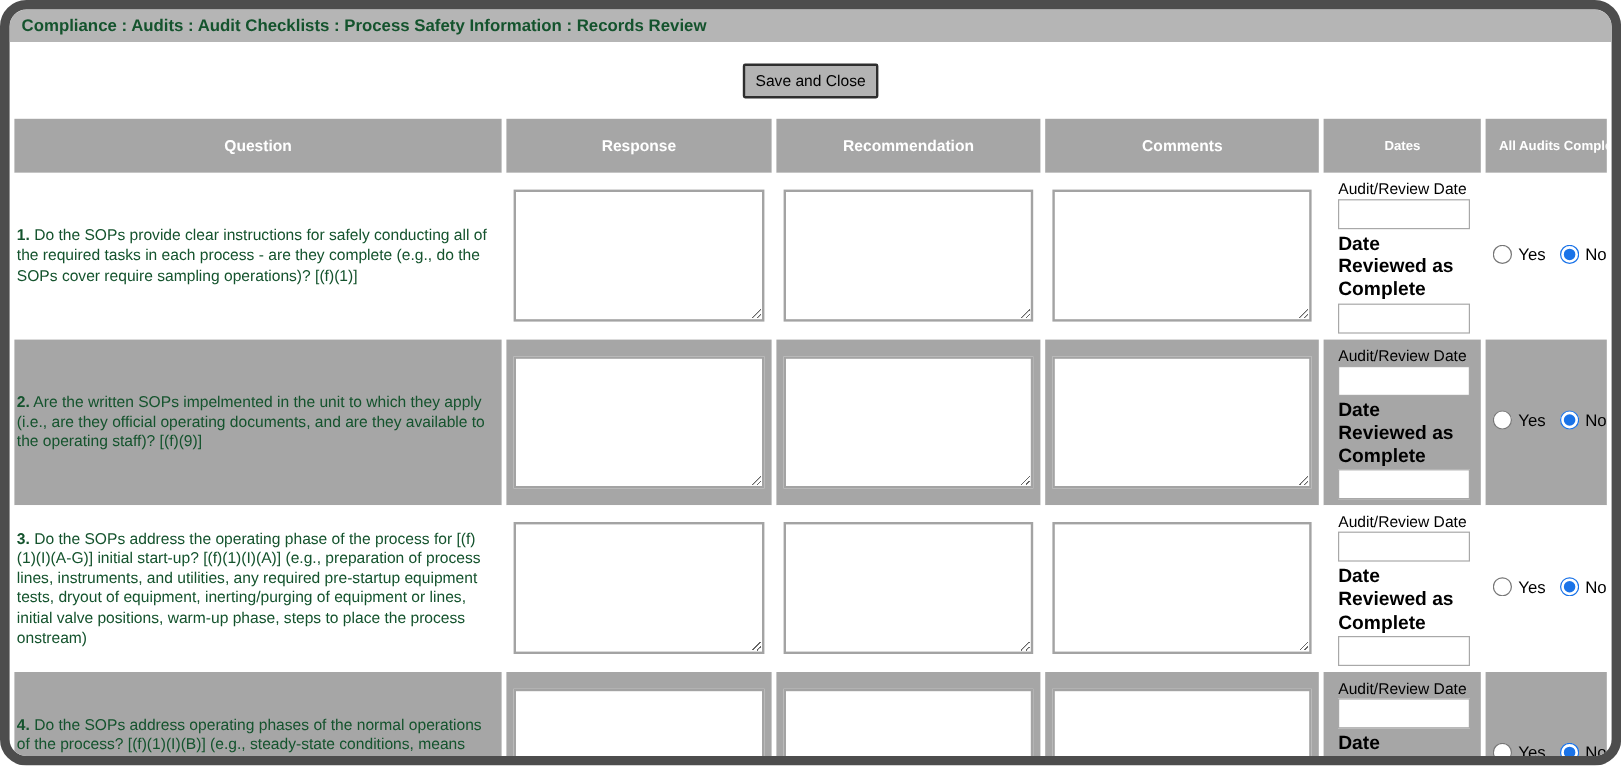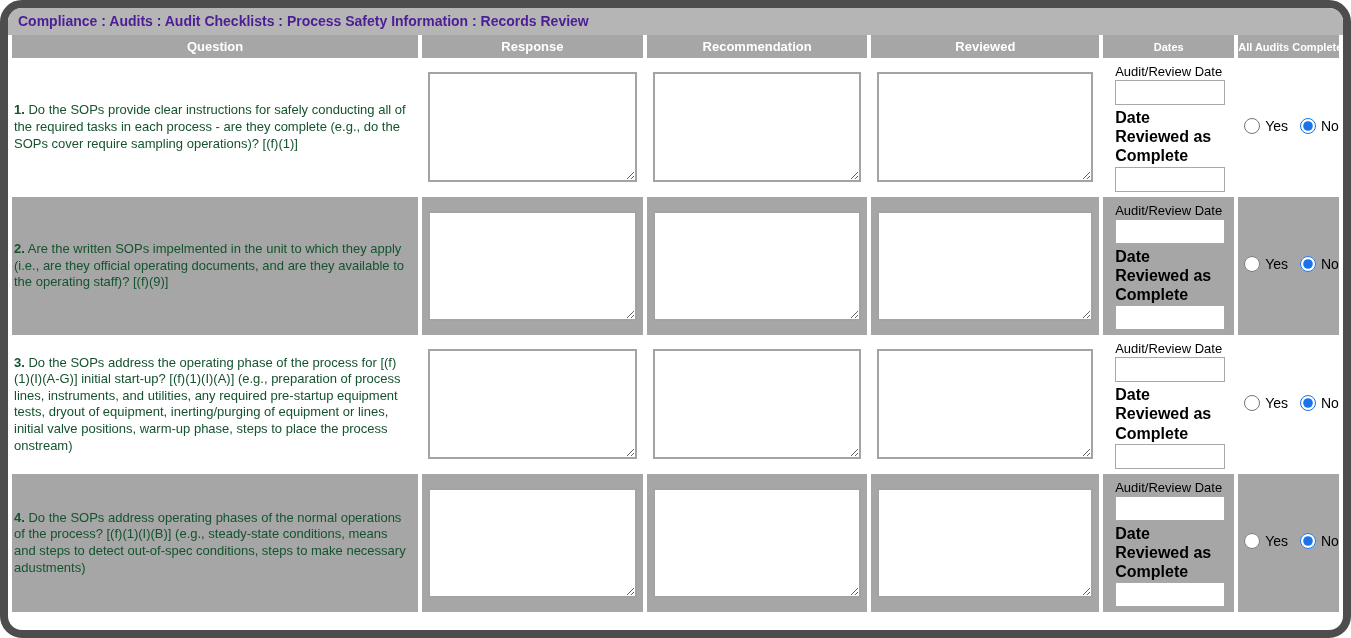--- a/index.html
+++ b/index.html
@@ -15,21 +15,21 @@
     border: 8px solid #4d4d4d;
     border-radius: 22px;
     overflow: hidden;
     background: #ffffff;
     position: relative;
   }
   .titlebar {
     height: 27px;
     line-height: 27px;
     background: #b5b5b5;
-    color: #4c1d95;
+    color: #14532d;
     font-size: 14px;
     font-weight: bold;
     padding-left: 10px;
     white-space: nowrap;
     overflow: hidden;
   }
   .toolbar {
     height: 64px;
     display: flex;
     align-items: center;
@@ -57,21 +57,21 @@
   col.c-response { width: 226px; }
   col.c-dates { width: 130px; }
   col.c-complete { width: 100px; }
 
   th {
     background: #a6a6a6;
     color: #ffffff;
     font-weight: bold;
     font-size: 13px;
     height: 23px;
-    padding: 0;
+    padding: 11px;
     text-align: center;
     white-space: nowrap;
     overflow: hidden;
   }
   th.small { font-size: 11px; }
 
   tr.q-row td {
     background: #ffffff;
     vertical-align: middle;
   }
@@ -147,36 +147,39 @@
     cursor: pointer;
   }
 </style>
 </head>
 <body>
 
 <div class="page">
 
   <div class="titlebar">Compliance : Audits : Audit Checklists : Process Safety Information : Records Review</div>
 
+  <div class="toolbar">
+    <button class="save-btn">Save and Close</button>
+  </div>
 
   <table class="checklist">
     <colgroup>
       <col class="c-question">
       <col class="c-comments">
       <col class="c-recommendation">
       <col class="c-response">
       <col class="c-dates">
       <col class="c-complete">
     </colgroup>
     <thead>
       <tr>
         <th>Question</th>
         <th>Response</th>
         <th>Recommendation</th>
-        <th>Reviewed</th>
+        <th>Comments</th>
         <th class="small">Dates</th>
         <th class="small">All Audits Complete</th>
       </tr>
     </thead>
     <tbody id="rows-body">
   <tr class="q-row">
     <td class="q-cell">
       <span class="q-num">1.</span>
       <span class="q-text">Do the SOPs provide clear instructions for safely conducting all of the required tasks in each process - are they complete (e.g., do the SOPs cover require sampling operations)? [(f)(1)]</span>
     </td>

